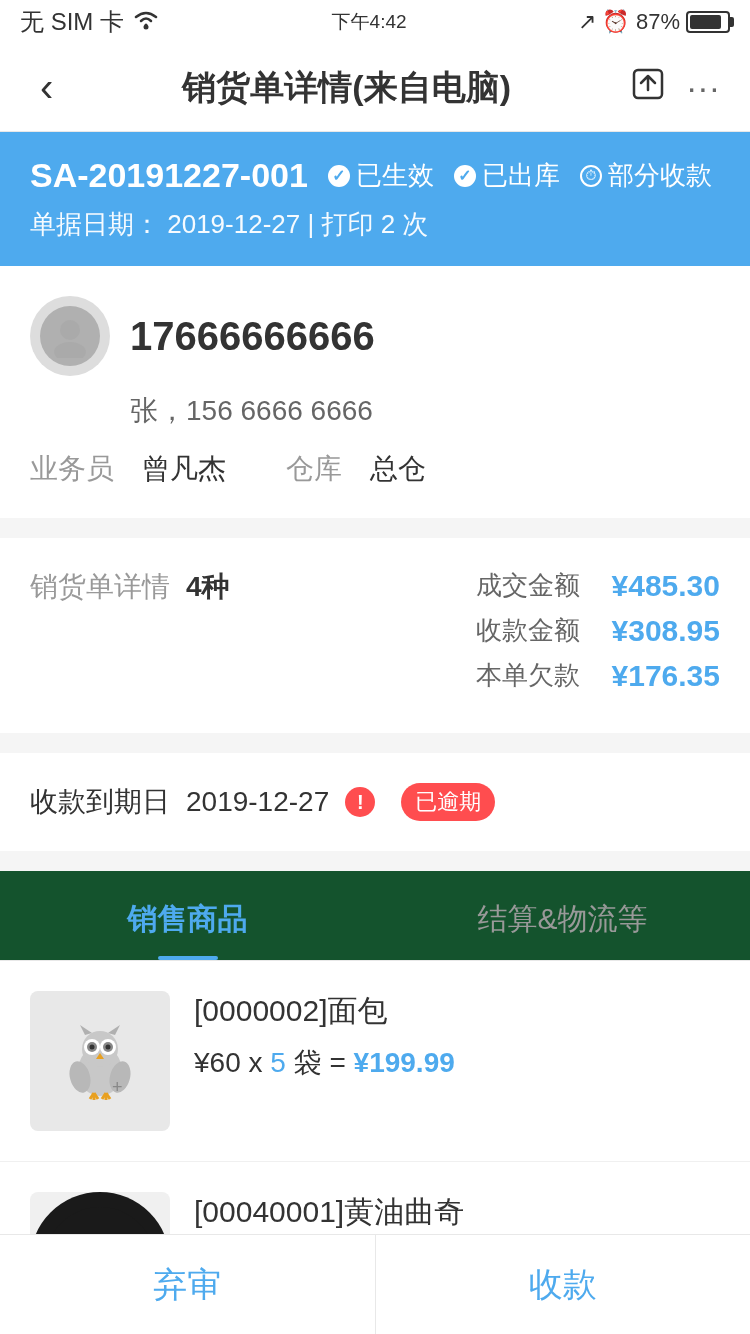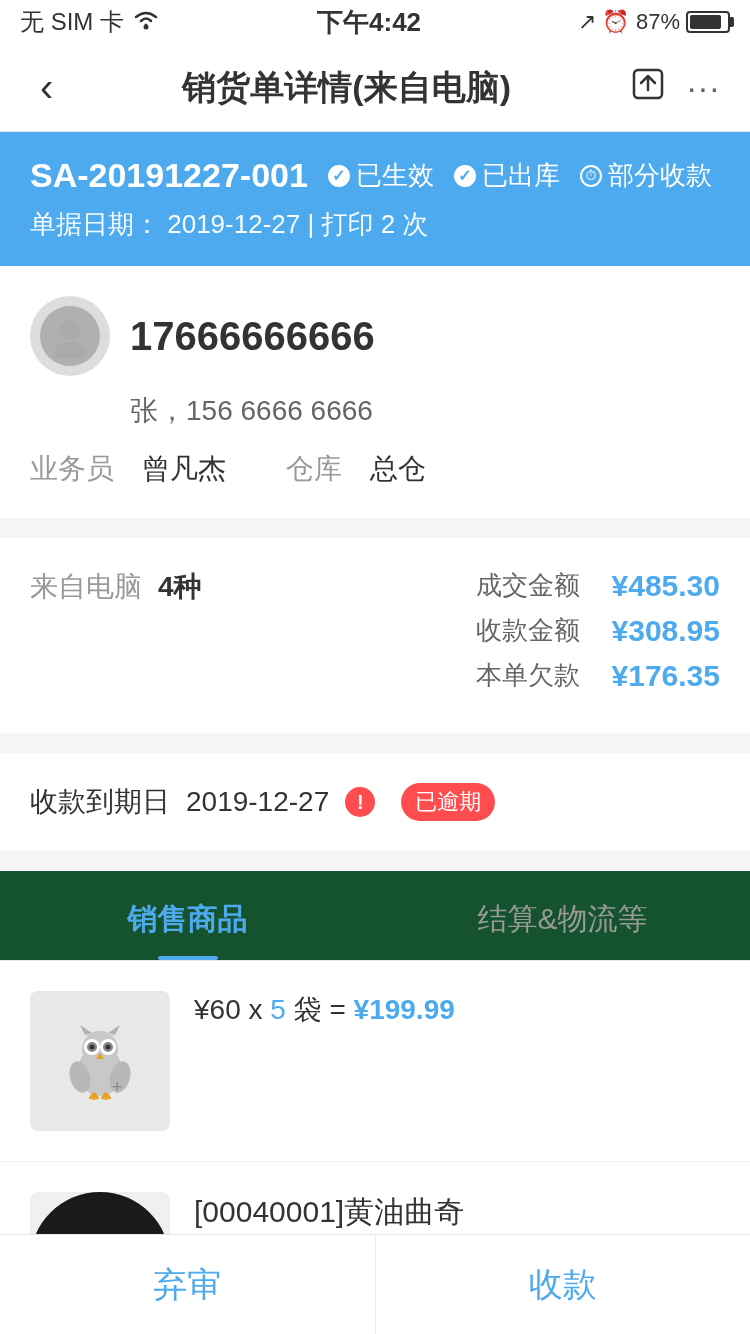--- a/index.html
+++ b/index.html
@@ -19,21 +19,21 @@
       background: #fff;
       display: flex;
       align-items: center;
       justify-content: space-between;
       padding: 0 20px;
       font-size: 24px;
       font-weight: 500;
       text-align: right;
     }
     .status-left { display: flex; align-items: center; gap: 8px; }
-    .status-center { font-size: 26px; font-weight: 700; }
+    .status-center { font-size: 19px; font-weight: 400; }
     .status-right { display: flex; align-items: center; gap: 6px; font-size: 22px; }
     .battery-icon {
       width: 44px; height: 22px; border: 2px solid #333; border-radius: 4px;
       position: relative; display: inline-flex; align-items: center; padding: 2px;
     }
     .battery-icon::after {
       content: ''; position: absolute; right: -6px; top: 50%; transform: translateY(-50%);
       width: 4px; height: 10px; background: #333; border-radius: 0 2px 2px 0;
     }
     .battery-fill {
@@ -410,21 +410,21 @@
     <div class="staff-item">
       <span class="staff-label">仓库</span>
       <span class="staff-value">总仓</span>
     </div>
   </div>
 </div>
 
 <div class="summary-section">
   <div class="summary-left">
     <div class="summary-category">
-      <span class="category-label">来自电脑</span>
+      <span class="category-label">销货单详情</span>
       <span class="category-value">4种</span>
     </div>
   </div>
   <div class="summary-right">
     <div class="amount-row">
       <span class="amount-label">成交金额</span>
       <span class="amount-value">¥485.30</span>
     </div>
     <div class="amount-row">
       <span class="amount-label">收款金额</span>
@@ -482,20 +482,21 @@
           <line x1="34" y1="72" x2="38" y2="78" stroke="#e8a020" stroke-width="3"></line>
           <line x1="46" y1="72" x2="42" y2="78" stroke="#e8a020" stroke-width="3"></line>
           <line x1="46" y1="72" x2="46" y2="79" stroke="#e8a020" stroke-width="3"></line>
           <line x1="46" y1="72" x2="50" y2="78" stroke="#e8a020" stroke-width="3"></line>
 
           <text x="52" y="72" font-size="18" fill="#888">+</text>
         </svg>
       </div>
     </div>
     <div class="product-info">
+      <div class="product-name">[0000002]面包</div>
       <div class="product-price">
         <span>¥60</span>
         <span> x </span>
         <span class="qty">5</span>
         <span>袋</span>
         <span> = </span>
         <span class="total">¥199.99</span>
       </div>
     </div>
   </div>

